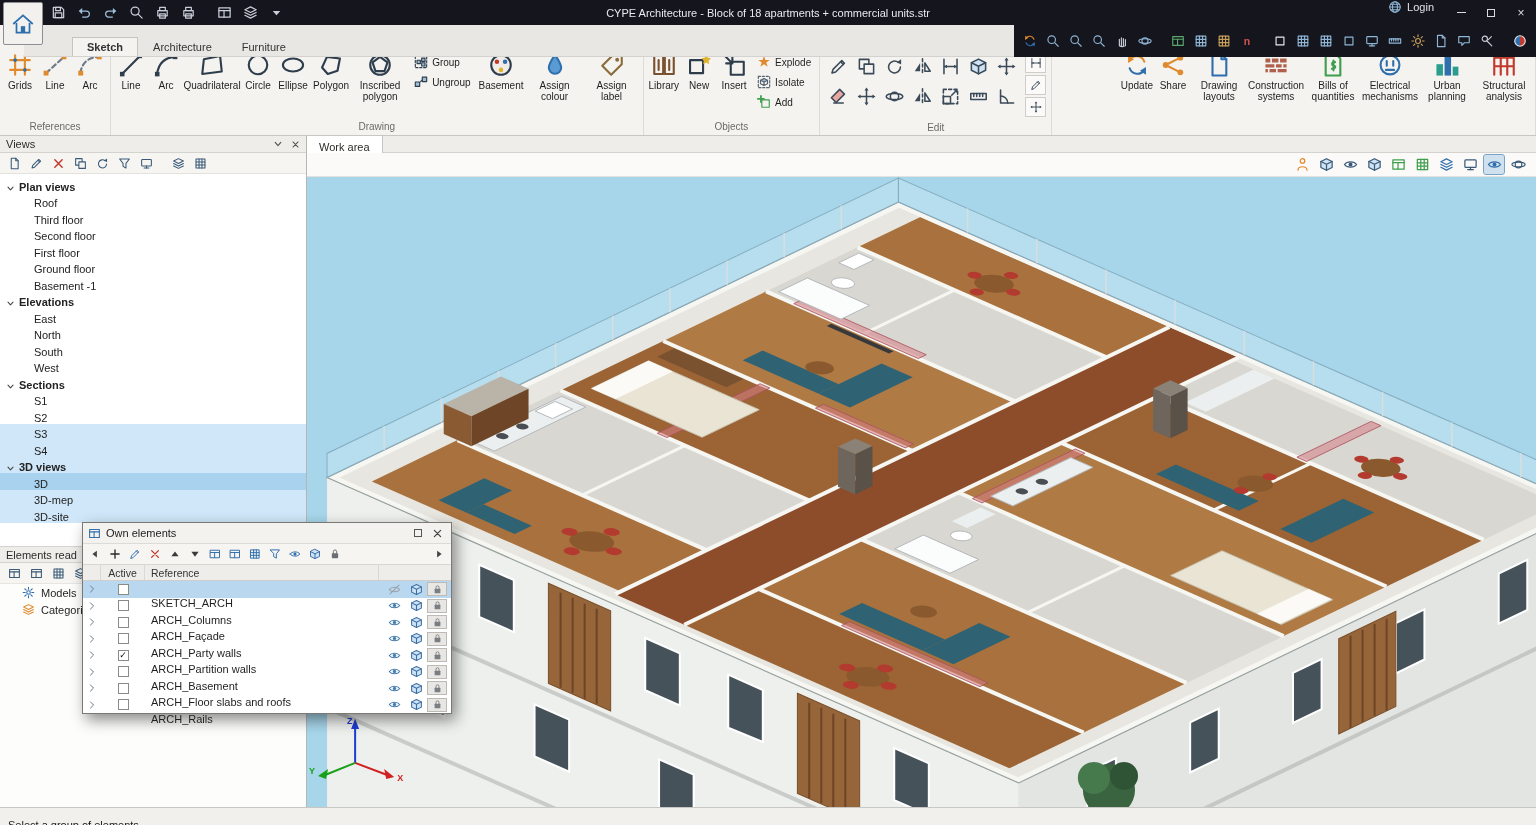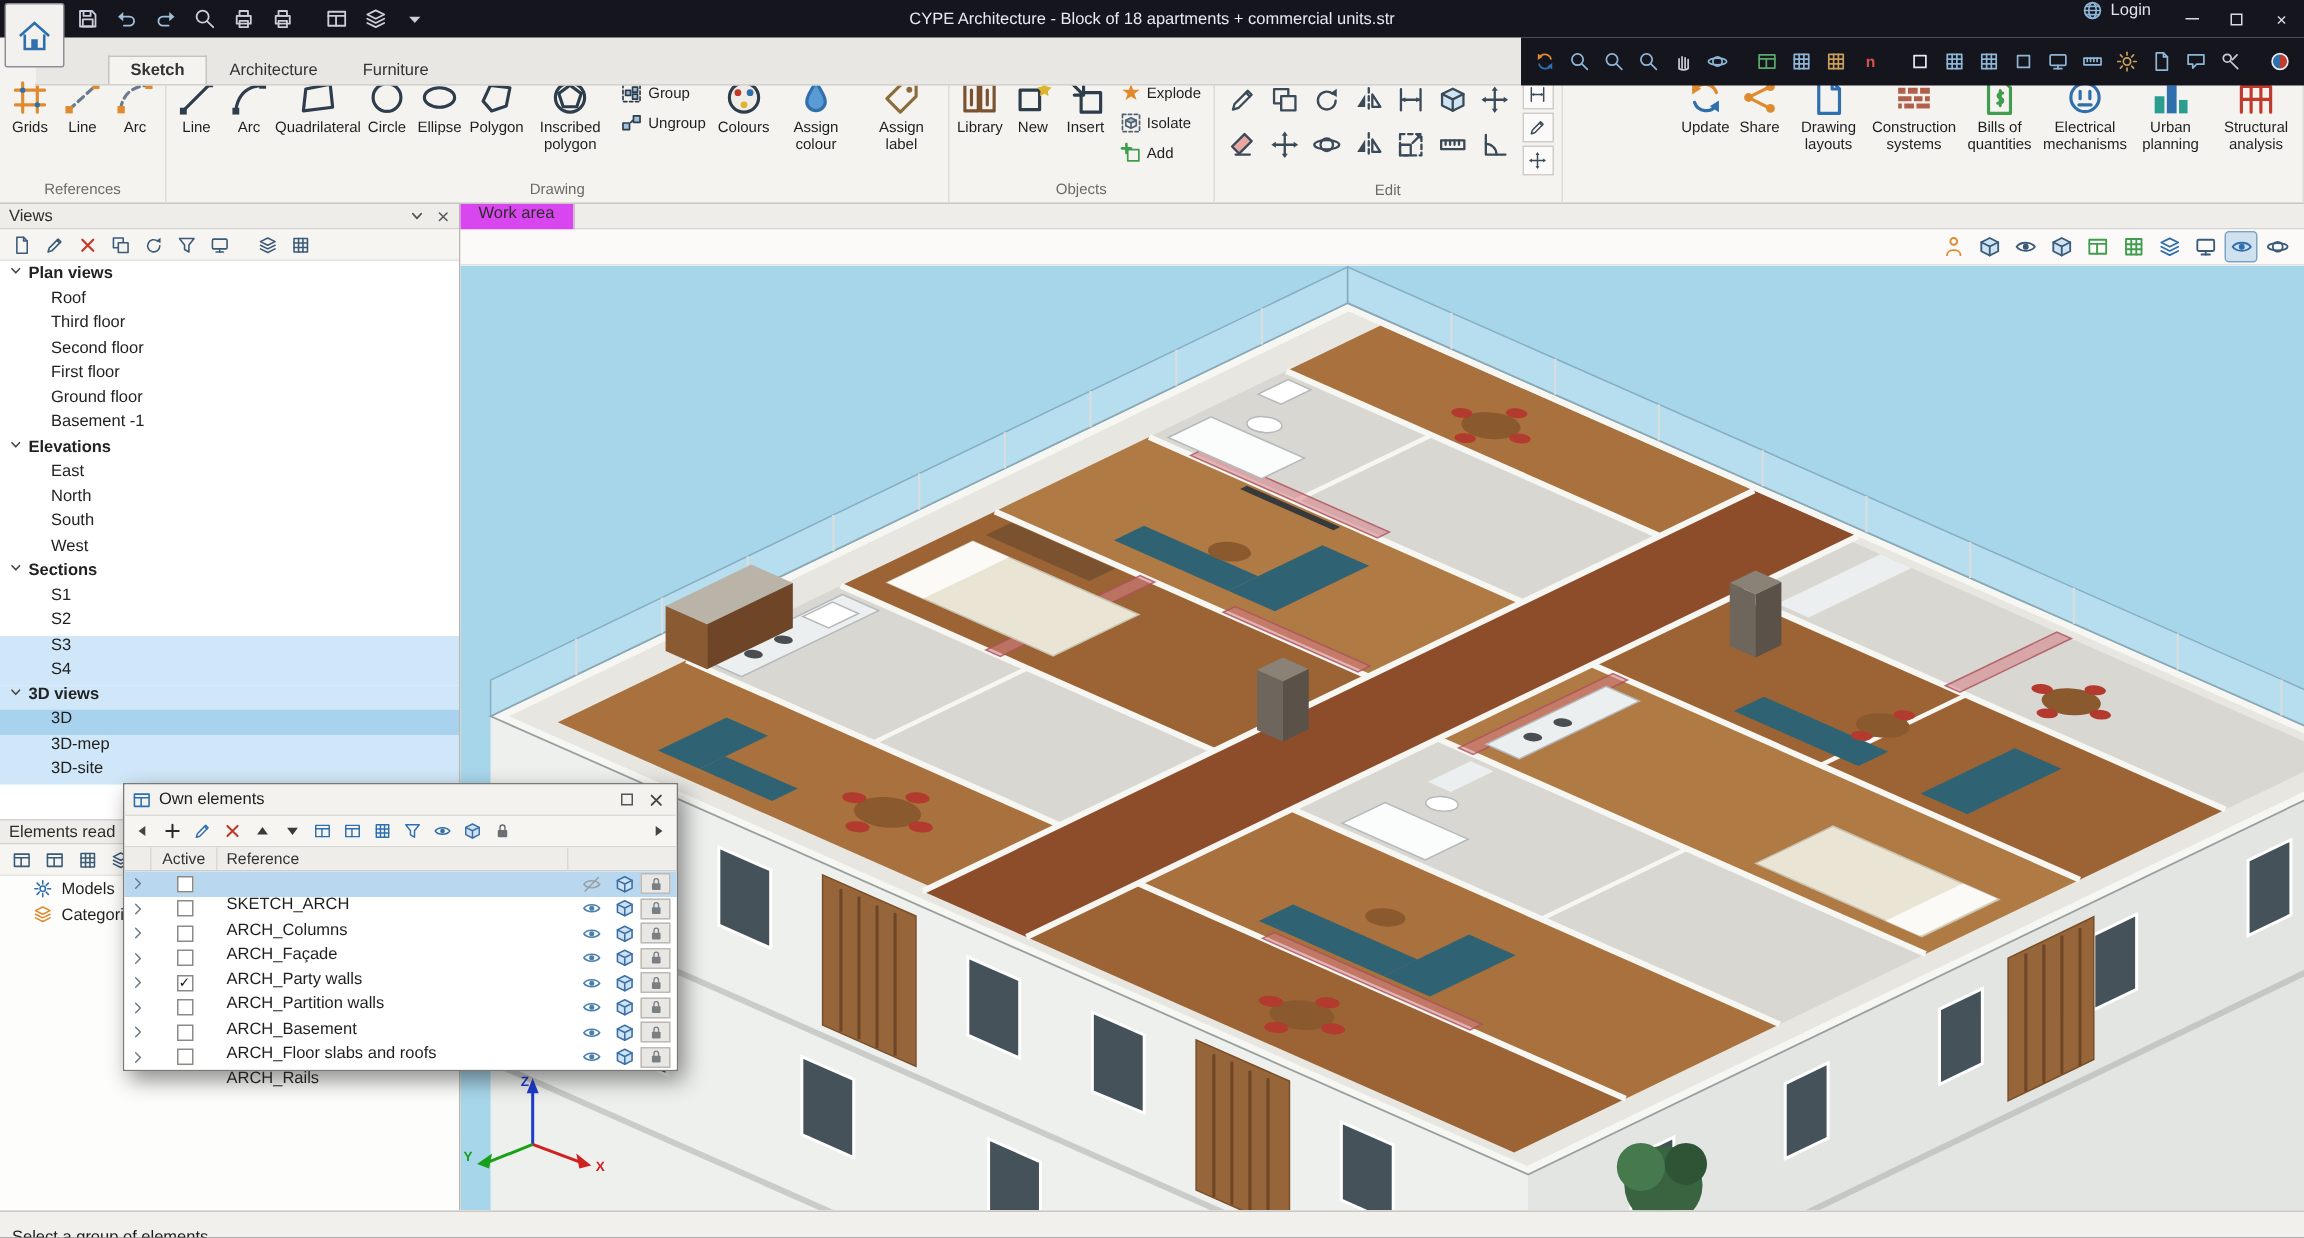--- a/index.html
+++ b/index.html
@@ -42,33 +42,33 @@
   .rglabel { height:15px; font-size:10px; color:#6b6b66; text-align:center; line-height:14px; }
 
   
   .main { position:absolute; left:0; top:136px; width:1536px; height:671px; display:flex; background:#fff; }
   .left-panel { width:307px; border-right:1px solid #b8b6b2; display:flex; flex-direction:column; background:#fdfdfc; }
   .panel-head { height:17px; background:#efede9; border-bottom:1px solid #d5d3cf; display:flex; align-items:center; padding:0 6px; font-size:11px; color:#2c2c2a; }
   .panel-head .ph-icons { margin-left:auto; display:flex; gap:8px; align-items:center; }
   .panel-toolbar { height:21px; display:flex; align-items:center; gap:4px; padding:0 5px; background:#f7f5f2; border-bottom:1px solid #e4e2de; }
   .tbtn { width:18px; height:17px; display:flex; align-items:center; justify-content:center; border-radius:2px; }
   .tree { height:372px; overflow:hidden; background:#fff; padding-top:2px; }
-  .trow { height:16.5px; display:flex; align-items:flex-start; padding-left:34px; font-size:11px; color:#222; }
+  .trow { height:16.5px; display:flex; align-items:flex-end; padding-left:34px; font-size:11px; color:#222; }
   .trow.group { padding-left:6px; font-weight:bold; gap:4px; }
   .trow.hl-light { background:#cfe7f8; }
   .trow.hl-strong { background:#a9d2ef; }
   .elements-head { height:17px; background:#efede9; border-top:1px solid #d5d3cf; border-bottom:1px solid #d5d3cf; display:flex; align-items:center; padding:0 6px; color:#2c2c2a; }
   .elements-toolbar { height:21px; display:flex; align-items:center; gap:4px; padding:0 5px; background:#f7f5f2; border-bottom:1px solid #e8e6e2; }
   .eitem { height:17px; display:flex; align-items:center; gap:6px; padding-left:22px; font-size:11px; }
   .lp-fill { flex:1; background:#fdfdfc; }
 
   
   .workarea { flex:1; display:flex; flex-direction:column; }
   .wa-head { height:17px; background:#efede9; border-bottom:1px solid #d5d3cf; display:flex; align-items:center; }
-  .wa-tab { height:17px; display:flex; align-items:flex-start; padding:0 12px; background:#d946ef; border-right:1px solid #c9c7c3; font-size:11px; color:#2c2c2a; }
+  .wa-tab { height:17px; display:flex; align-items:flex-end; padding:0 12px; background:#ffffff; border-right:1px solid #c9c7c3; font-size:11px; color:#2c2c2a; }
   .wa-toolbar { height:24px; background:#fbfaf8; border-bottom:1px solid #e4e2de; display:flex; align-items:center; justify-content:flex-end; gap:4px; padding:0 8px; }
   .wbtn { width:20px; height:19px; display:flex; align-items:center; justify-content:center; border-radius:2px; }
   .wbtn.active { background:#cfe0ee; outline:1px solid #7aa3c4; }
   .canvas { flex:1; position:relative; overflow:hidden; }
   .canvas svg.scene { display:block; width:100%; height:100%; }
 
   
   .statusbar { position:absolute; left:0; top:807px; width:1536px; height:18px; background:#f2f0ec; border-top:1px solid #c9c7c3; display:flex; align-items:center; padding:17px 8px; font-size:11px; color:#1a1a1a; z-index:28; }
 
   
@@ -515,21 +515,21 @@
             </div>
             <div class="rbtn">
               <span class="ic">
                 <svg viewBox="0 0 16 16" width="26" height="26" fill="none" stroke="#2e3d4c" stroke-width="1.3" stroke-linecap="round" stroke-linejoin="round">
                   <circle cx="8" cy="8" r="6" fill="#f0ede8"></circle>
                   <circle cx="5.5" cy="6" r="1.4" fill="#c0392b" stroke="none"></circle>
                   <circle cx="10.5" cy="6" r="1.4" fill="#2f6fad" stroke="none"></circle>
                   <circle cx="8" cy="11" r="1.4" fill="#e0b32e" stroke="none"></circle>
                 </svg>
               </span>
-              <span class="rlb">Colours</span>
+              <span class="rlb">Basement</span>
             </div>
             <div class="rbtn">
               <span class="ic">
                 <svg viewBox="0 0 16 16" width="26" height="26" fill="none" stroke="#2f6fad" stroke-width="1.3" stroke-linecap="round" stroke-linejoin="round">
                   <path d="M8 1.8 C5.5 5.5 4.2 7.6 4.2 9.6 a3.8 3.8 0 0 0 7.6 0 C11.8 7.6 10.5 5.5 8 1.8 Z" fill="#5a9bd4" stroke="#2f6fad"></path>
                 </svg>
               </span>
               <span class="rlb">Assign colour</span>
             </div>
             <div class="rbtn">

